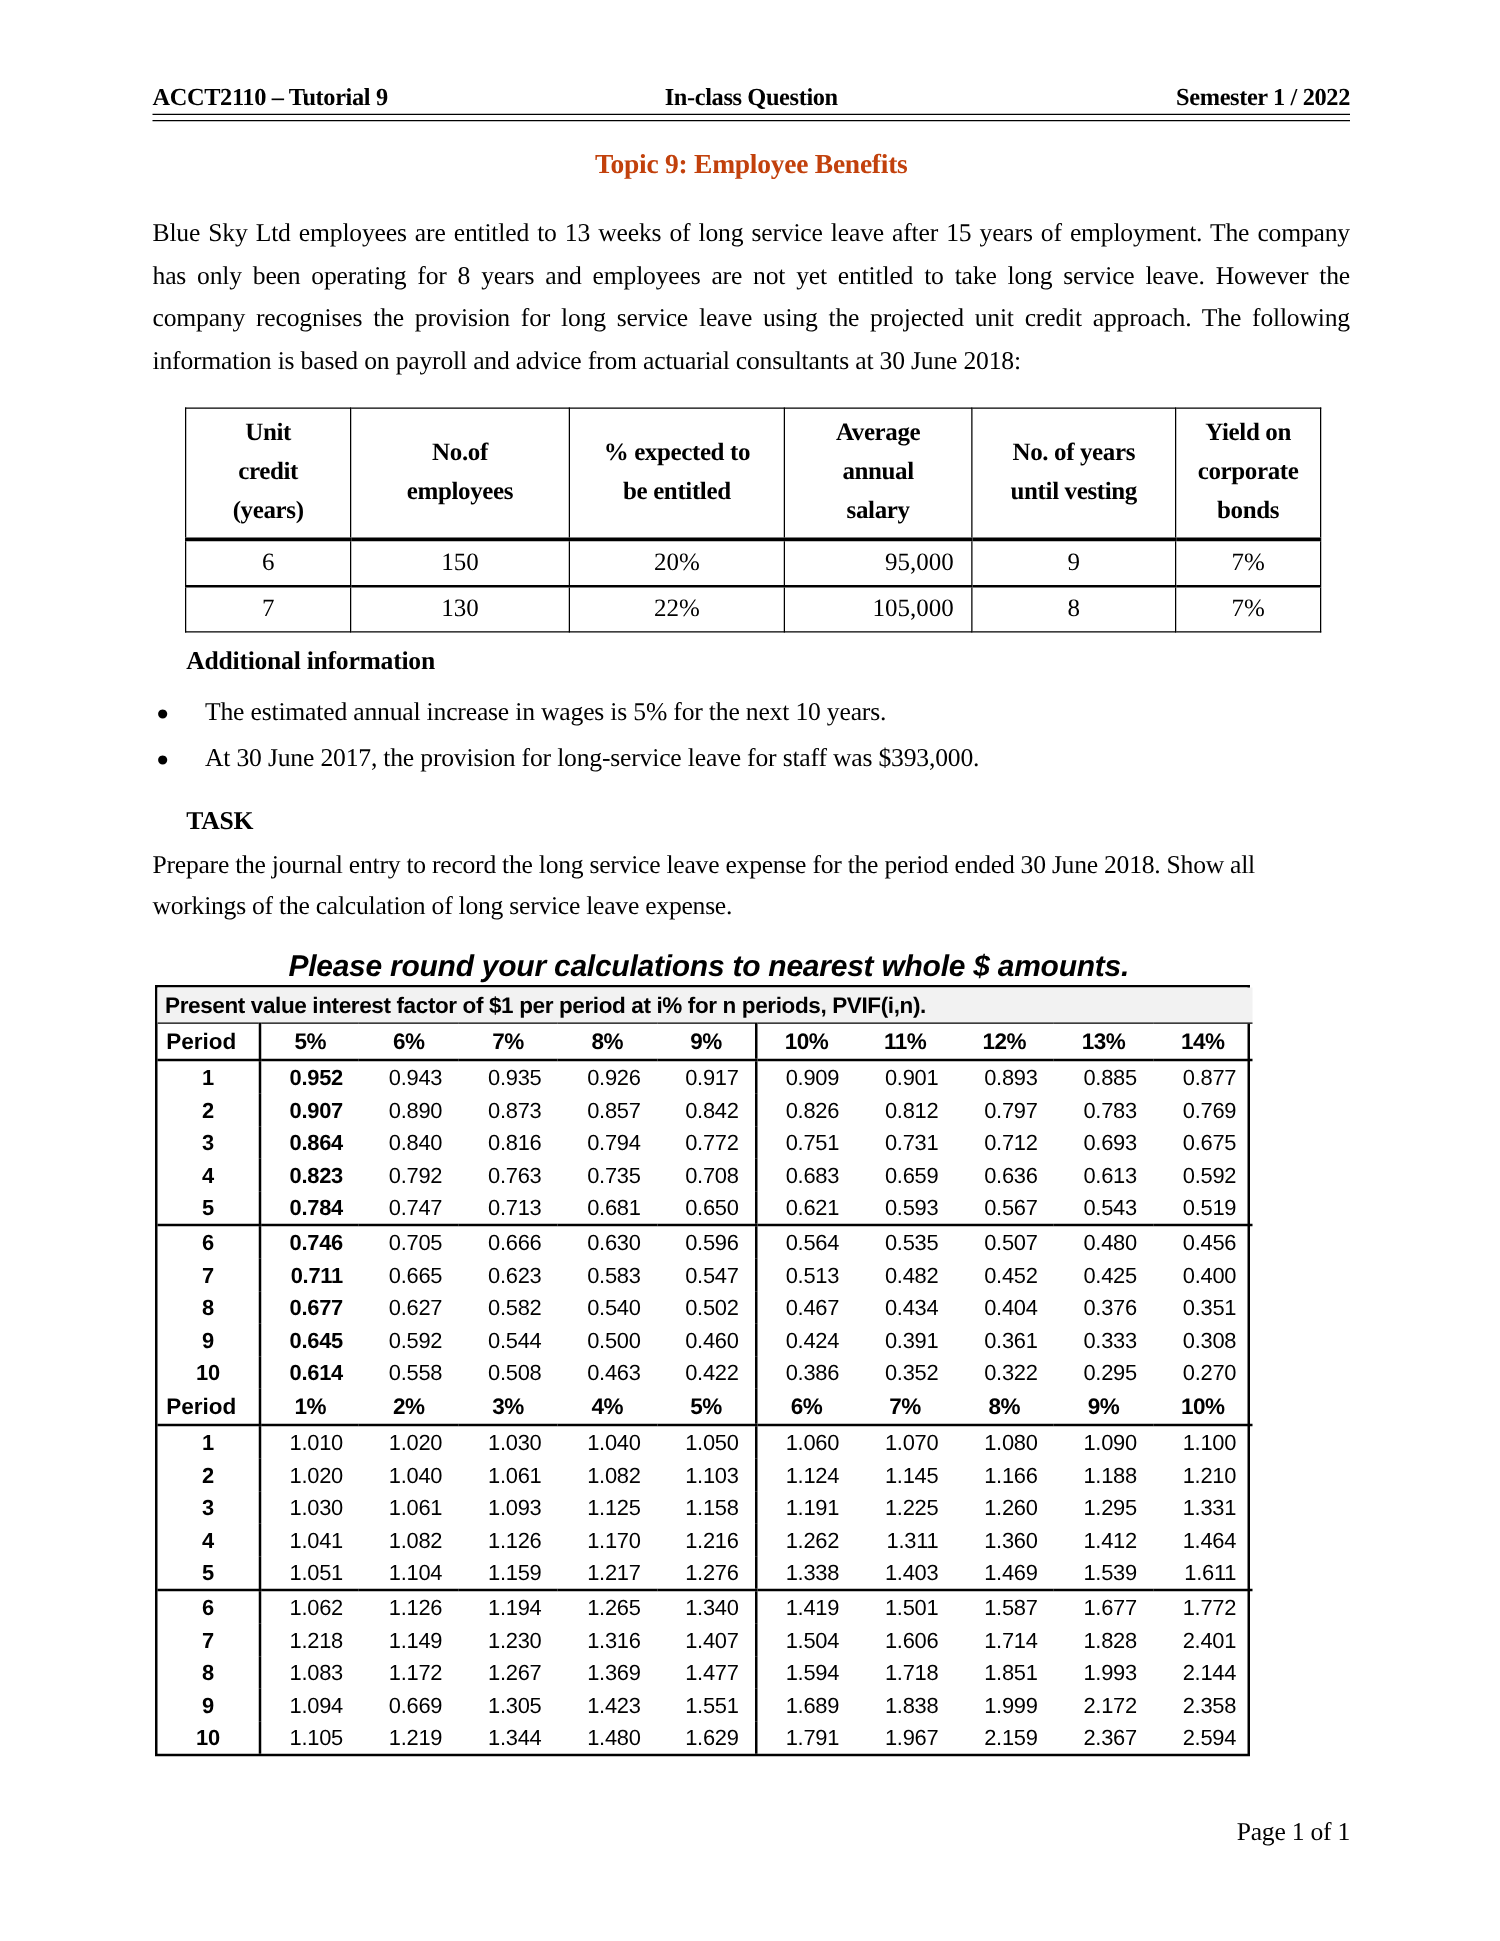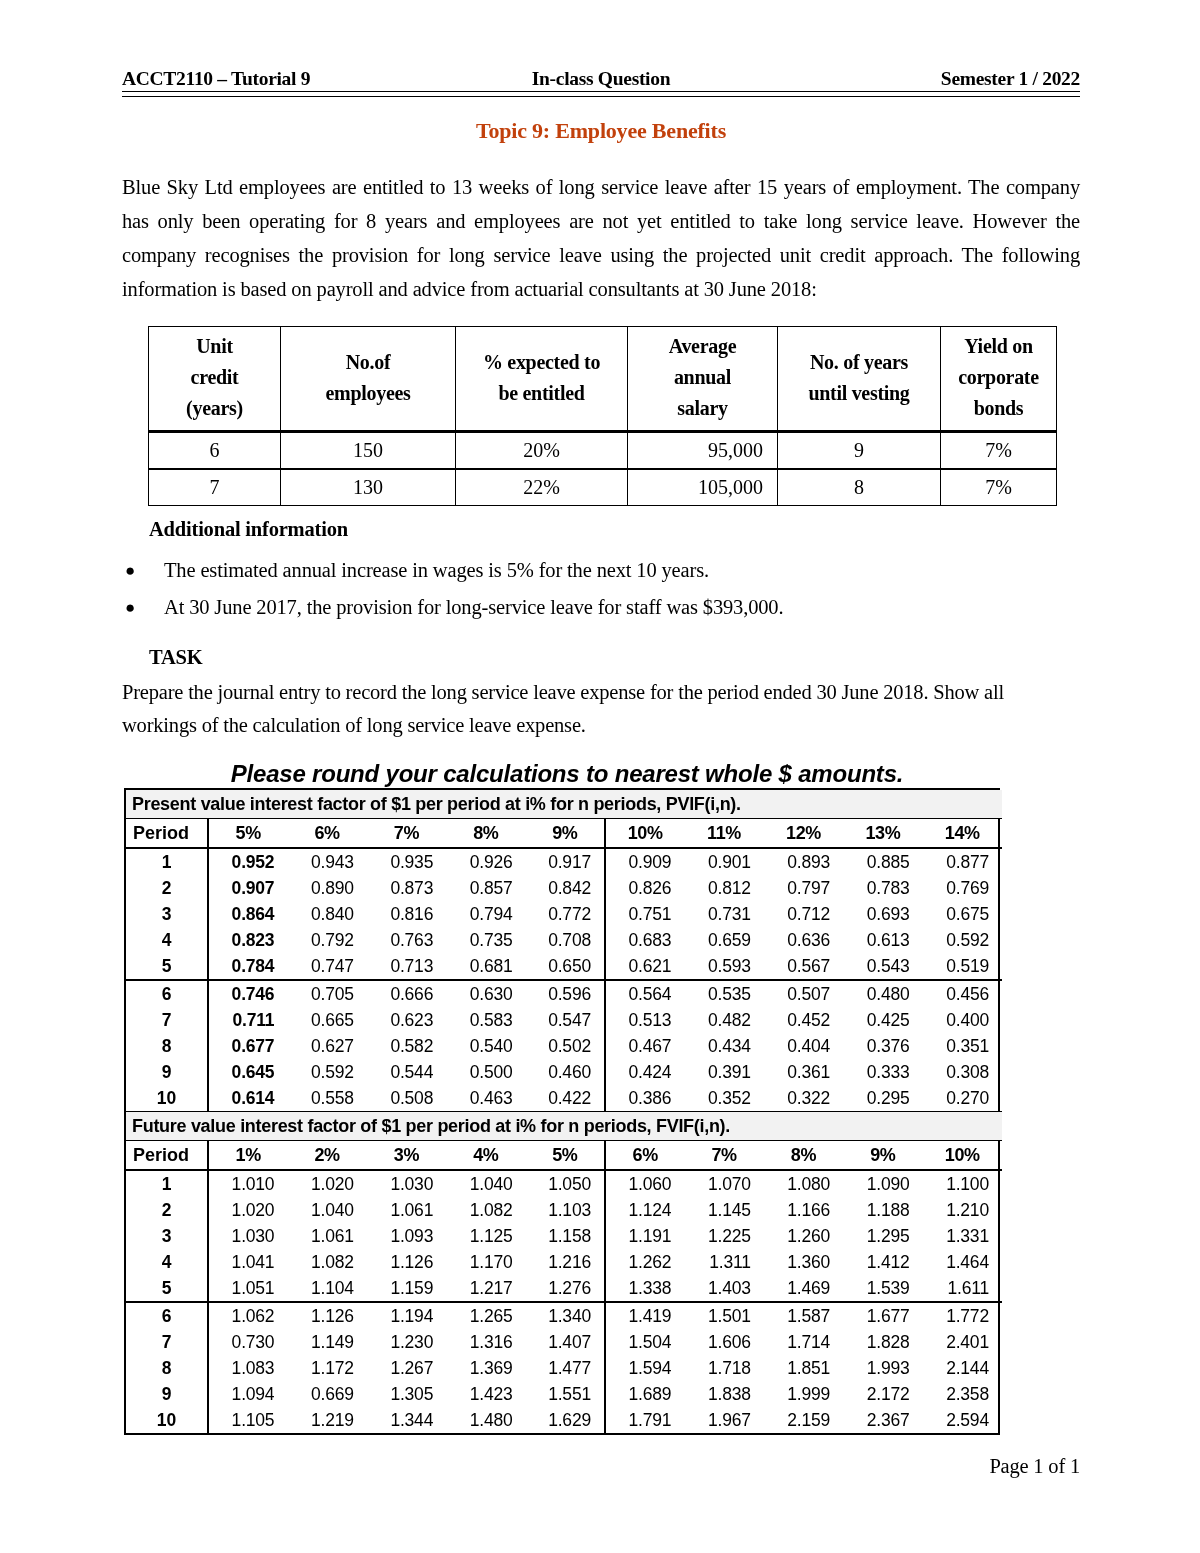--- a/index.html
+++ b/index.html
@@ -527,23 +527,20 @@
           <col class="fw-num">
           <col class="fw-num">
           <col class="fw-num">
         <col class="fw-num">
           <col class="fw-num">
           <col class="fw-num">
           <col class="fw-num">
           <col class="fw-num">
       </colgroup>
       <tbody>
-        <tr class="banner">
-          <td colspan="11">Future value interest factor of $1  per period at i%  for n periods, FVIF(i,n).</td>
-        </tr>
         <tr class="colhead">
           <td class="period-cell">Period</td>
           <td>1%</td>
           <td>2%</td>
           <td>3%</td>
           <td>4%</td>
           <td>5%</td>
           <td class="mid-split">6%</td>
           <td>7%</td>
           <td>8%</td>
@@ -624,21 +621,21 @@
           <td>1.265</td>
           <td>1.340</td>
           <td class="mid-split">1.419</td>
           <td>1.501</td>
           <td>1.587</td>
           <td>1.677</td>
           <td>1.772</td>
         </tr>
         <tr class="datarow">
           <td class="period-cell">7</td>
-          <td>0.730</td>
+          <td>1.218</td>
           <td>1.149</td>
           <td>1.230</td>
           <td>1.316</td>
           <td>1.407</td>
           <td class="mid-split">1.504</td>
           <td>1.606</td>
           <td>1.714</td>
           <td>1.828</td>
           <td>2.401</td>
         </tr>

